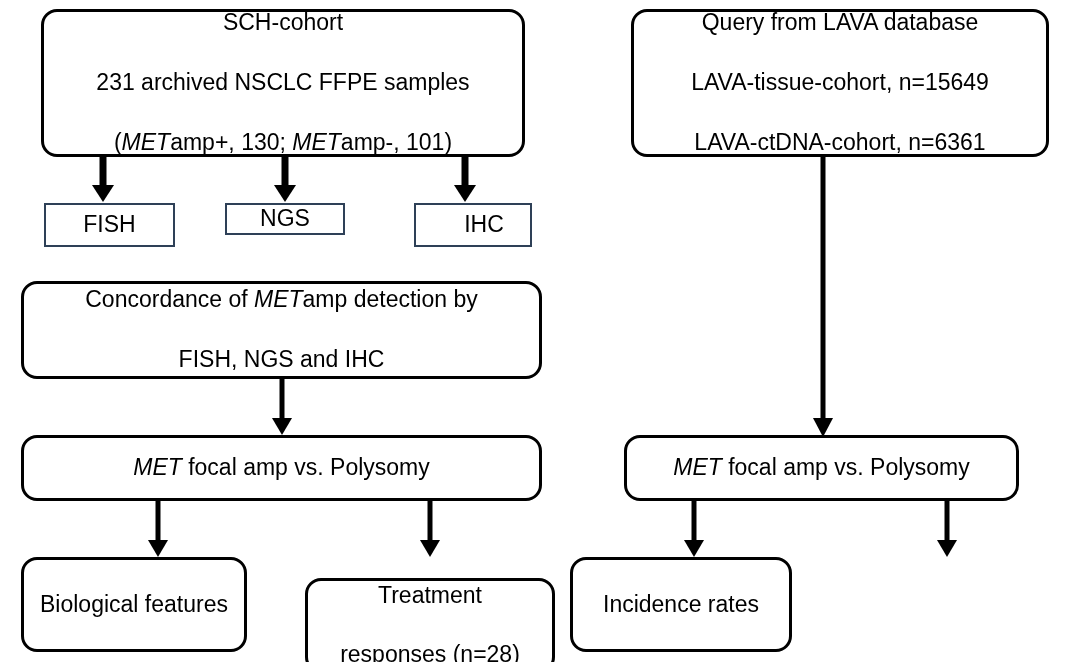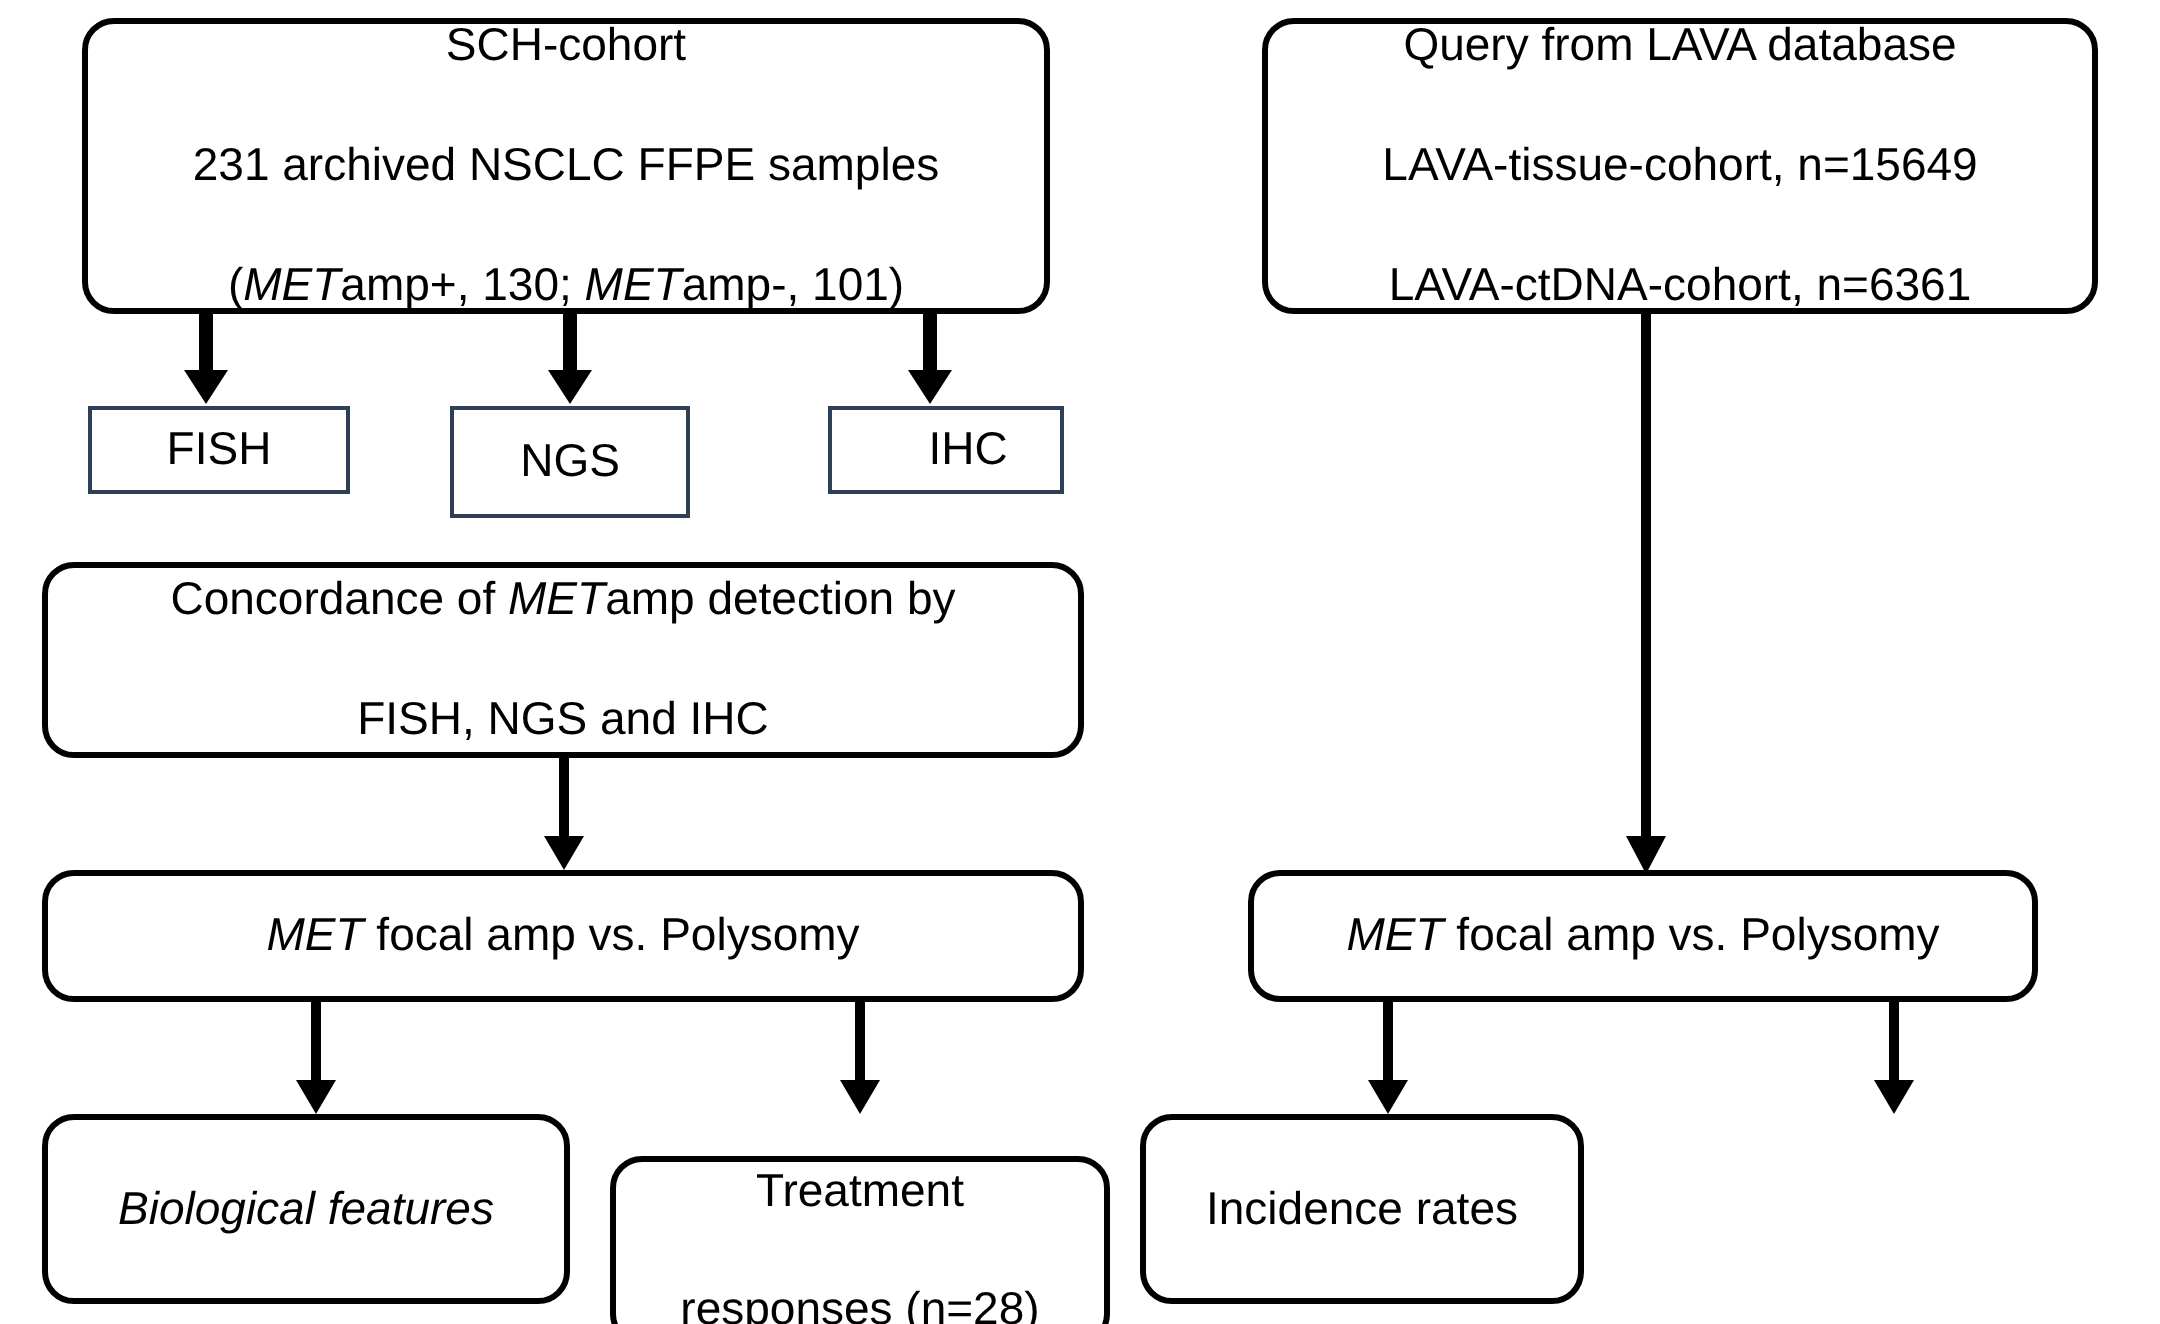--- a/index.html
+++ b/index.html
@@ -118,21 +118,21 @@
     <div class="txt">
       <div>Query from LAVA database</div>
       <div>LAVA-tissue-cohort, n=15649</div>
       <div>LAVA-ctDNA-cohort, n=6361</div>
     </div>
   </div>
 
   <div class="node assay" style="left:44px; top:203px; width:131px; height:44px;">
     <div class="txt">FISH</div>
   </div>
-  <div class="node assay" style="left:225px; top:203px; width:120px; height:56px;">
+  <div class="node assay" style="left:225px; top:203px; width:120px; height:32px;">
     <div class="txt">NGS</div>
   </div>
   <div class="node assay" style="left:414px; top:203px; width:118px; height:44px;padding-left:22px;">
     <div class="txt">IHC</div>
   </div>
 
   <div class="node rounded f23" style="left:21px; top:281px; width:521px; height:98px;">
     <div class="txt">
       <div><span>Concordance of </span><span class="ital">MET</span><span>amp detection by</span></div>
       <div>FISH, NGS and IHC</div>
@@ -140,21 +140,21 @@
   </div>
 
   <div class="node rounded f23" style="left:21px; top:435px; width:521px; height:66px;">
     <div class="txt"><span class="ital">MET</span><span> focal amp vs. Polysomy</span></div>
   </div>
 
   <div class="node rounded f23" style="left:624px; top:435px; width:395px; height:66px;">
     <div class="txt"><span class="ital">MET</span><span> focal amp vs. Polysomy</span></div>
   </div>
 
-  <div class="node rounded f23" style="left:21px; top:557px; width:264px; height:95px;font-style:italic;">
+  <div class="node rounded f23" style="left:21px; top:557px; width:226px; height:95px;">
     <div class="txt">Biological features</div>
   </div>
 
   <div class="node rounded f23" style="left:305px; top:578px; width:250px; height:95px;">
     <div class="txt">
       <div>Treatment</div>
       <div>responses (n=28)</div>
     </div>
   </div>
 

